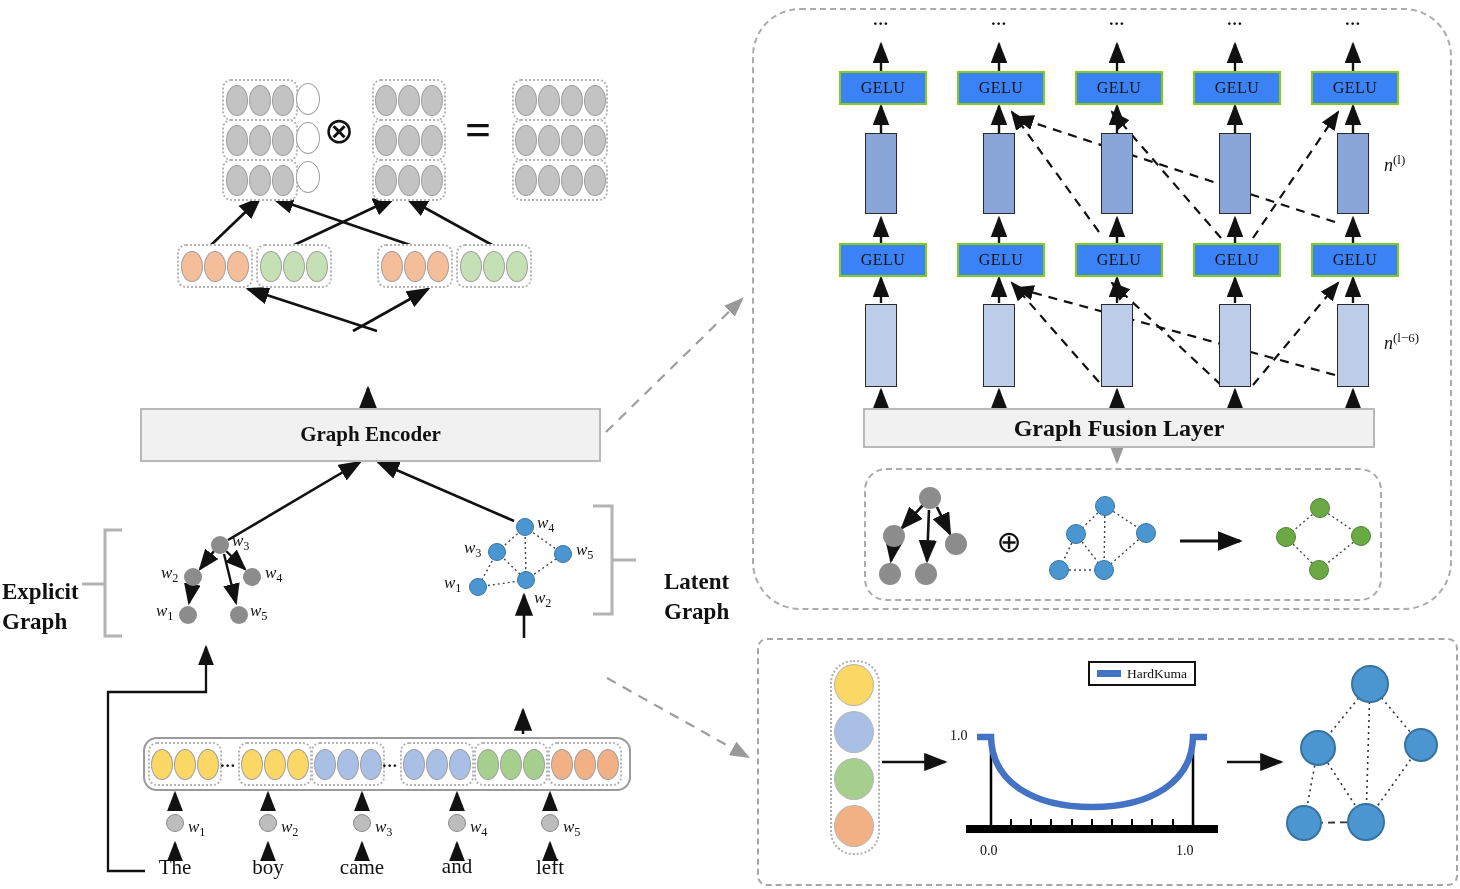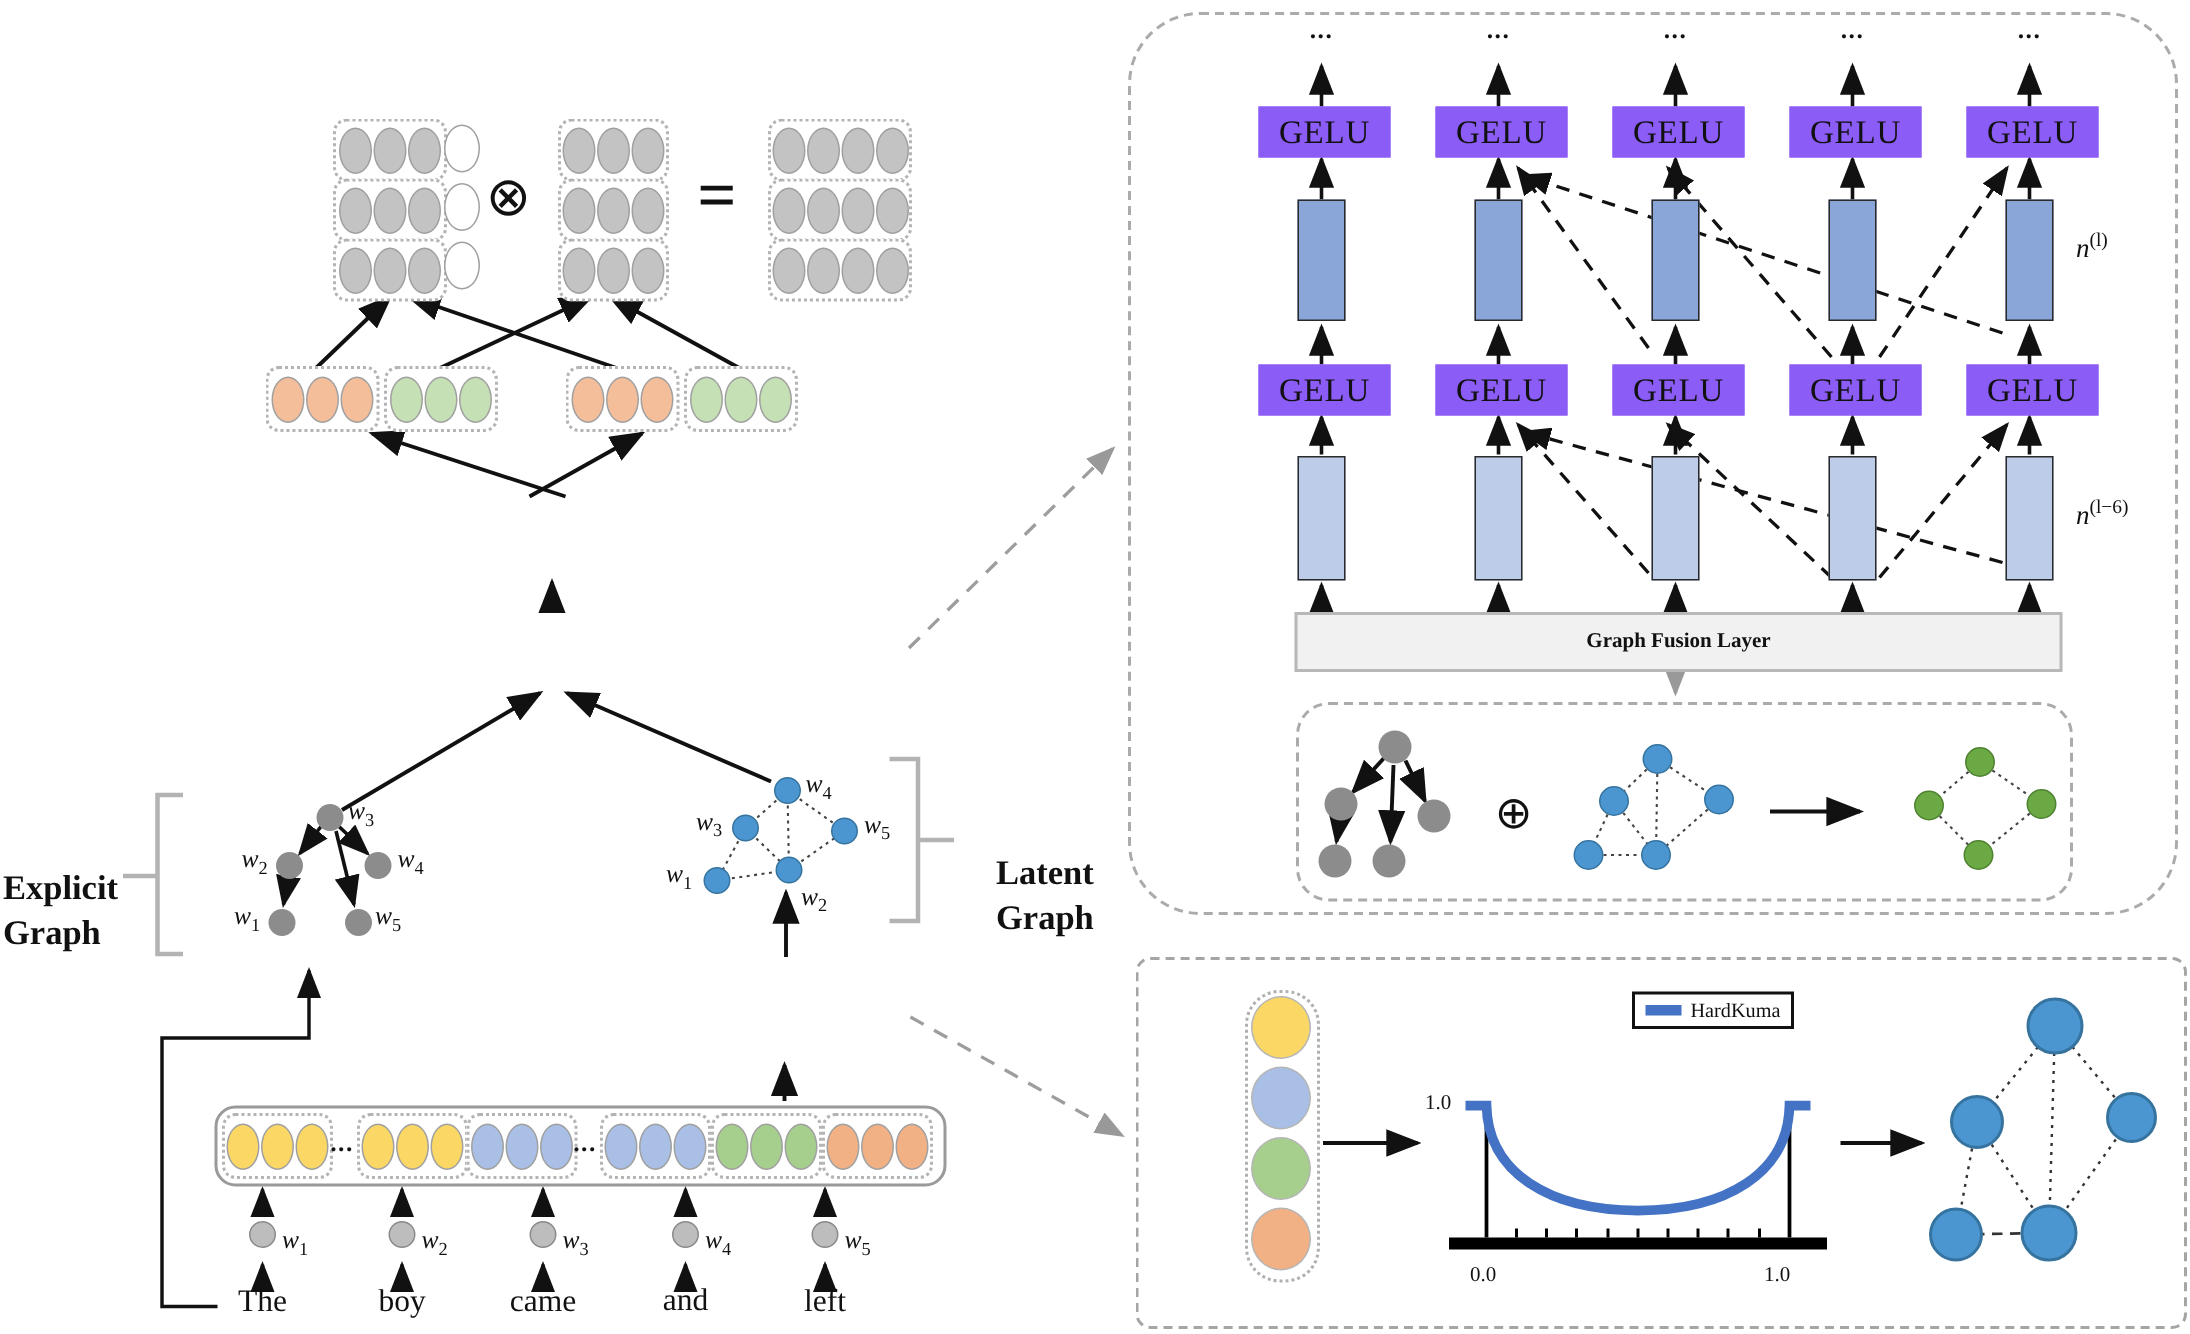--- a/index.html
+++ b/index.html
@@ -6,22 +6,22 @@
   #stage{position:relative;width:1460px;height:889px;background:#fff;
          font-family:"Liberation Serif",serif;color:#111;overflow:hidden}
   .el{position:absolute;z-index:2}
   svg.layer{position:absolute;left:0;top:0;z-index:1}
   .panel{position:absolute;z-index:0;background:#fff}
   #panelTop{left:752px;top:8px;width:696px;height:598px;border:2.5px dashed #ababab;border-radius:48px}
   #fusionBox{left:864px;top:468px;width:514px;height:129px;border:2px dashed #ababab;border-radius:22px;z-index:1}
   #panelBottom{left:757px;top:638px;width:697px;height:244px;border:2.5px dashed #a5a5a5;border-radius:10px}
   .gbox{background:#f1f1f1;border:2px solid #b8b8b8;display:flex;flex-direction:column;
         align-items:center;justify-content:center;font-weight:bold;text-align:center;line-height:1.2}
-  .gelu{background:#8b5cf6;border:2px solid #8b5cf6;display:flex;align-items:center;justify-content:center;
-        font-size:22px;letter-spacing:.5px}
+  .gelu{background:#3b82f6;border:2px solid #84cc16;display:flex;align-items:center;justify-content:center;
+        font-size:16px;letter-spacing:.5px}
   .mrow{border:2px dotted #b4b4b4;border-radius:9px;display:flex;align-items:center;justify-content:center;
         gap:1px;height:38px;background:#fff}
   .matrix{display:flex;flex-direction:column}
   .matrix .mrow + .mrow{margin-top:-2px}
   .dg{border:2px dotted #b4b4b4;border-radius:9px;background:#fff;display:flex;align-items:center;
       justify-content:center;gap:1px}
   .ov{width:20px;height:29px;border-radius:50%;border:1px solid #a0a0a0;flex:none}
   .c-gray{background:#C3C3C3}.c-white{background:#fff}
   .c-yellow{background:#FBD765}.c-peri{background:#A9BFE5}
   .c-lgreen{background:#C5E0B4}.c-lorange{background:#F5BE9B}
@@ -311,20 +311,21 @@
     <div class="ov c-lorange"></div>
       <div class="ov c-lorange"></div>
       <div class="ov c-lorange"></div>
   </div>
   <div class="el dg" style="left:456px;top:244px;width:72px;height:40px">
     <div class="ov c-lgreen"></div>
       <div class="ov c-lgreen"></div>
       <div class="ov c-lgreen"></div>
   </div>
 
+  <div class="el gbox" style="left:140px;top:408px;width:457px;height:50px;font-size:21px">Graph Encoder</div>
 
   <div class="node n-gray" style="left:211px;top:536px;width:18px;height:18px"></div>
   <div class="node n-gray" style="left:184px;top:568px;width:18px;height:18px"></div>
   <div class="node n-gray" style="left:243px;top:568px;width:18px;height:18px"></div>
   <div class="node n-gray" style="left:179px;top:606px;width:18px;height:18px"></div>
   <div class="node n-gray" style="left:230px;top:606px;width:18px;height:18px"></div>
   <div class="wl" style="left:232px;top:531px"><i>w</i><sub>3</sub></div>
   <div class="wl" style="left:161px;top:563px"><i>w</i><sub>2</sub></div>
   <div class="wl" style="left:265px;top:563px"><i>w</i><sub>4</sub></div>
   <div class="wl" style="left:156px;top:601px"><i>w</i><sub>1</sub></div>
@@ -425,21 +426,21 @@
   <div class="el gelu" style="left:1193px;top:243px;width:84px;height:30px">GELU</div>
   <div class="el gelu" style="left:1311px;top:243px;width:84px;height:30px">GELU</div>
 
   <div class="vrect rl" style="left:865px;top:304px;width:32px;height:83px"></div>
   <div class="vrect rl" style="left:983px;top:304px;width:32px;height:83px"></div>
   <div class="vrect rl" style="left:1101px;top:304px;width:32px;height:83px"></div>
   <div class="vrect rl" style="left:1219px;top:304px;width:32px;height:83px"></div>
   <div class="vrect rl" style="left:1337px;top:304px;width:32px;height:83px"></div>
   <div class="wl" style="left:1384px;top:330px;font-size:18px"><i>n</i><sup>(l−6)</sup></div>
 
-  <div class="el gbox" style="left:863px;top:408px;width:508px;height:36px;font-size:14px">Graph Fusion Layer</div>
+  <div class="el gbox" style="left:863px;top:408px;width:508px;height:36px;font-size:24px">Graph Fusion Layer</div>
 
   <div class="node n-gray" style="left:919px;top:487px;width:22px;height:22px"></div>
   <div class="node n-gray" style="left:883px;top:525px;width:22px;height:22px"></div>
   <div class="node n-gray" style="left:945px;top:533px;width:22px;height:22px"></div>
   <div class="node n-gray" style="left:879px;top:563px;width:22px;height:22px"></div>
   <div class="node n-gray" style="left:915px;top:563px;width:22px;height:22px"></div>
   <div class="el sym" style="left:993px;top:524px;width:32px;font-size:30px">⊕</div>
   <div class="node n-blue" style="left:1095px;top:496px;width:20px;height:20px"></div>
   <div class="node n-blue" style="left:1066px;top:524px;width:20px;height:20px"></div>
   <div class="node n-blue" style="left:1136px;top:523px;width:20px;height:20px"></div>

